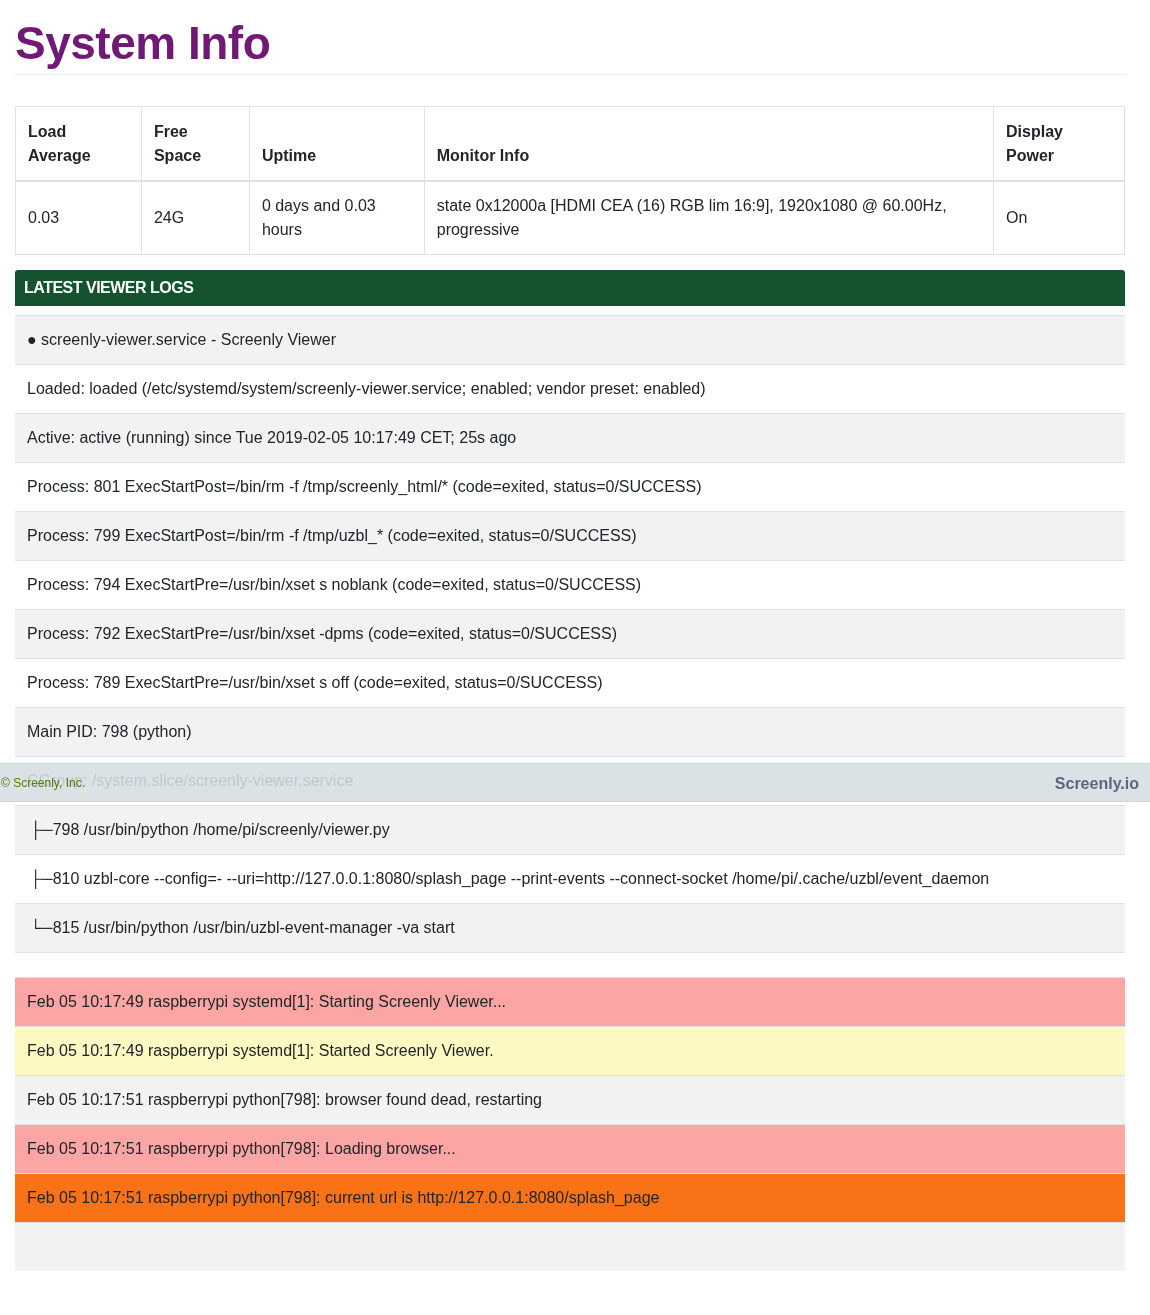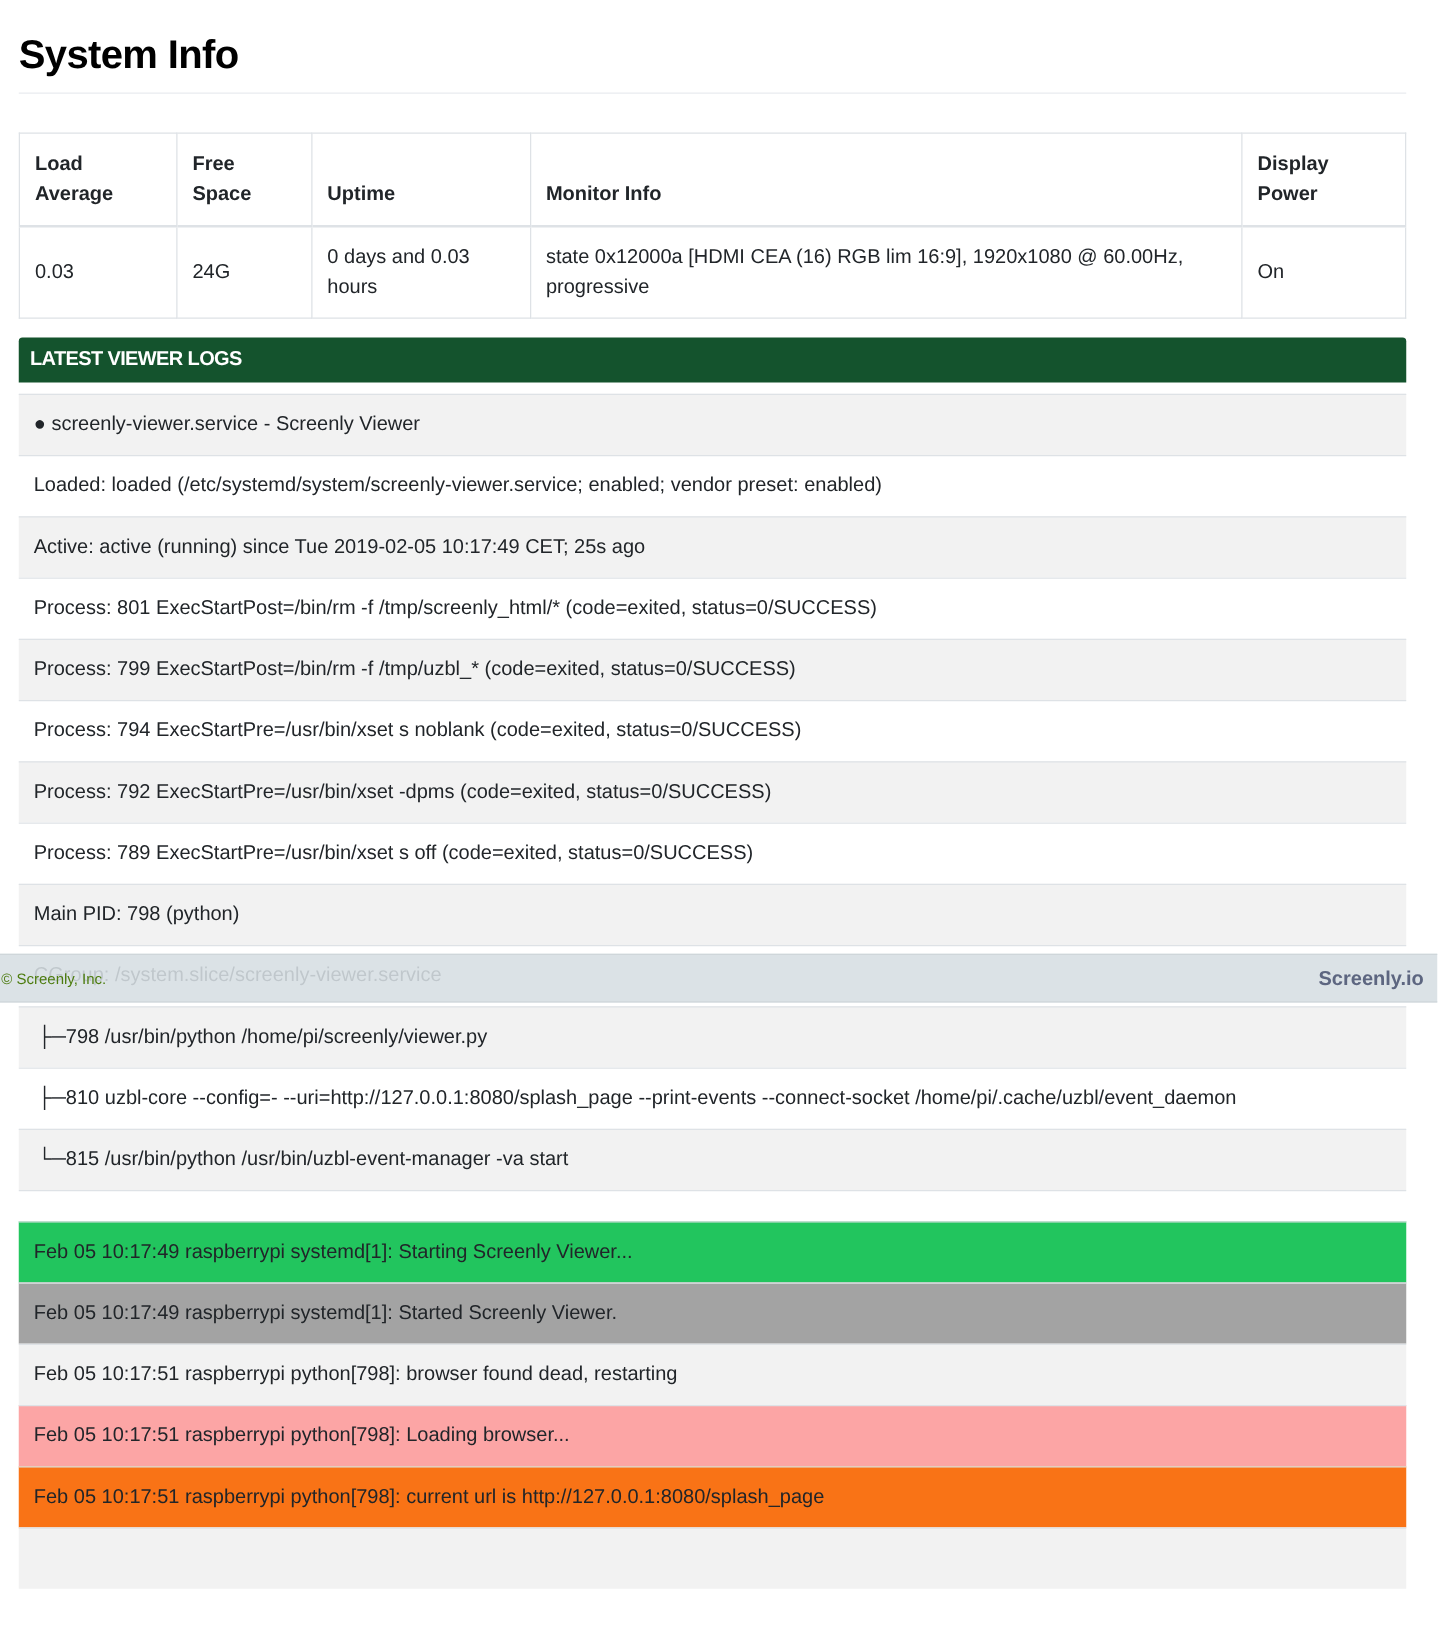--- a/index.html
+++ b/index.html
@@ -6,22 +6,22 @@
   html, body { margin: 0; padding: 0; }
   body {
     width: 1150px; height: 1315px; overflow: hidden;
     background: #ffffff; color: #212529;
     font-family: "Liberation Sans", "DejaVu Sans", sans-serif;
     font-size: 16px; position: relative;
   }
   .container { position: absolute; left: 15px; width: 1110px; top: 0; }
   h1.page-title {
     margin: 0; padding-top: 18px; height: 75px;
-    font-size: 32px; font-weight: 700; letter-spacing: -0.5px;
-    color: #000000; line-height: 50px;
+    font-size: 46px; font-weight: 700; letter-spacing: -0.5px;
+    color: #701a75; line-height: 50px;
     border-bottom: 1px solid #e9ecef;
   }
   table.sysinfo {
     position: absolute; top: 106px; left: 0; width: 1110px;
     border-collapse: collapse; font-size: 16px;
   }
   table.sysinfo th, table.sysinfo td {
     border: 1px solid #dee2e6; padding: 12px; text-align: left;
     vertical-align: bottom; line-height: 24px;
   }
@@ -92,22 +92,22 @@
     <div class="log-row">Process: 799 ExecStartPost=/bin/rm -f /tmp/uzbl_* (code=exited, status=0/SUCCESS)</div>
     <div class="log-row">Process: 794 ExecStartPre=/usr/bin/xset s noblank (code=exited, status=0/SUCCESS)</div>
     <div class="log-row">Process: 792 ExecStartPre=/usr/bin/xset -dpms (code=exited, status=0/SUCCESS)</div>
     <div class="log-row">Process: 789 ExecStartPre=/usr/bin/xset s off (code=exited, status=0/SUCCESS)</div>
     <div class="log-row">Main PID: 798 (python)</div>
     <div class="log-row">CGroup: /system.slice/screenly-viewer.service</div>
     <div class="log-row tree">├─798 /usr/bin/python /home/pi/screenly/viewer.py</div>
     <div class="log-row tree">├─810 uzbl-core --config=- --uri=http://127.0.0.1:8080/splash_page --print-events --connect-socket /home/pi/.cache/uzbl/event_daemon</div>
     <div class="log-row tree">└─815 /usr/bin/python /usr/bin/uzbl-event-manager -va start</div>
     <div class="log-row blank" style="background:#ffffff"></div>
-    <div class="log-row" style="background:#22c55e">Feb 05 10:17:49 raspberrypi systemd[1]: Starting Screenly Viewer...</div>
-    <div class="log-row" style="background:#a3a3a3">Feb 05 10:17:49 raspberrypi systemd[1]: Started Screenly Viewer.</div>
+    <div class="log-row" style="background:#fca5a5">Feb 05 10:17:49 raspberrypi systemd[1]: Starting Screenly Viewer...</div>
+    <div class="log-row" style="background:#fef9c3">Feb 05 10:17:49 raspberrypi systemd[1]: Started Screenly Viewer.</div>
     <div class="log-row" style="background:#f2f2f2">Feb 05 10:17:51 raspberrypi python[798]: browser found dead, restarting</div>
     <div class="log-row" style="background:#fca5a5">Feb 05 10:17:51 raspberrypi python[798]: Loading browser...</div>
     <div class="log-row" style="background:#f97316">Feb 05 10:17:51 raspberrypi python[798]: current url is http://127.0.0.1:8080/splash_page</div>
     <div class="log-row" style="background:#f2f2f2"></div>
   </div>
 </div>
 
 <div class="footer-bar">
   <span class="footer-copy">© Screenly, Inc.</span>
   <span class="footer-brand">Screenly.io</span>

